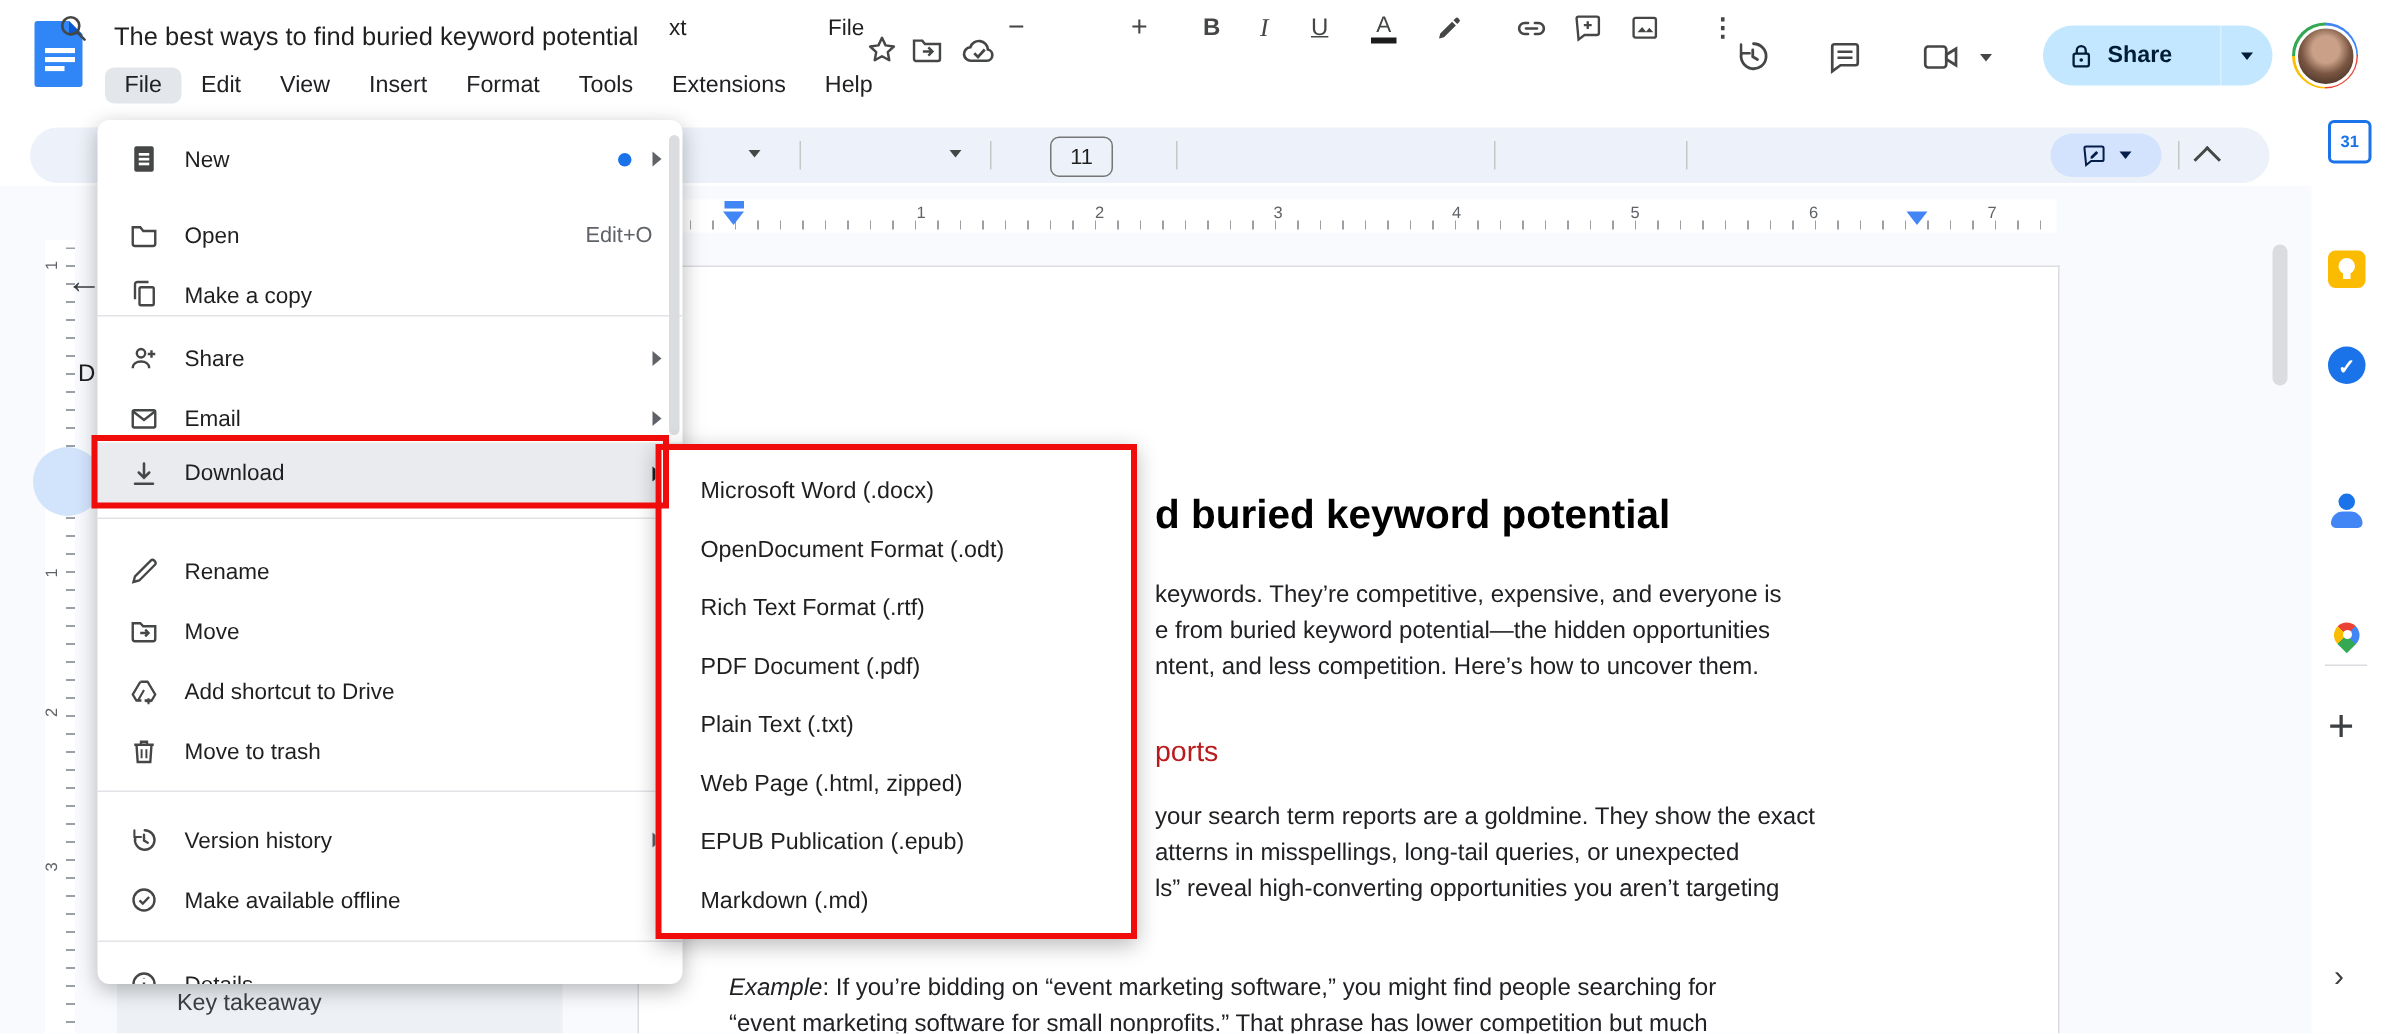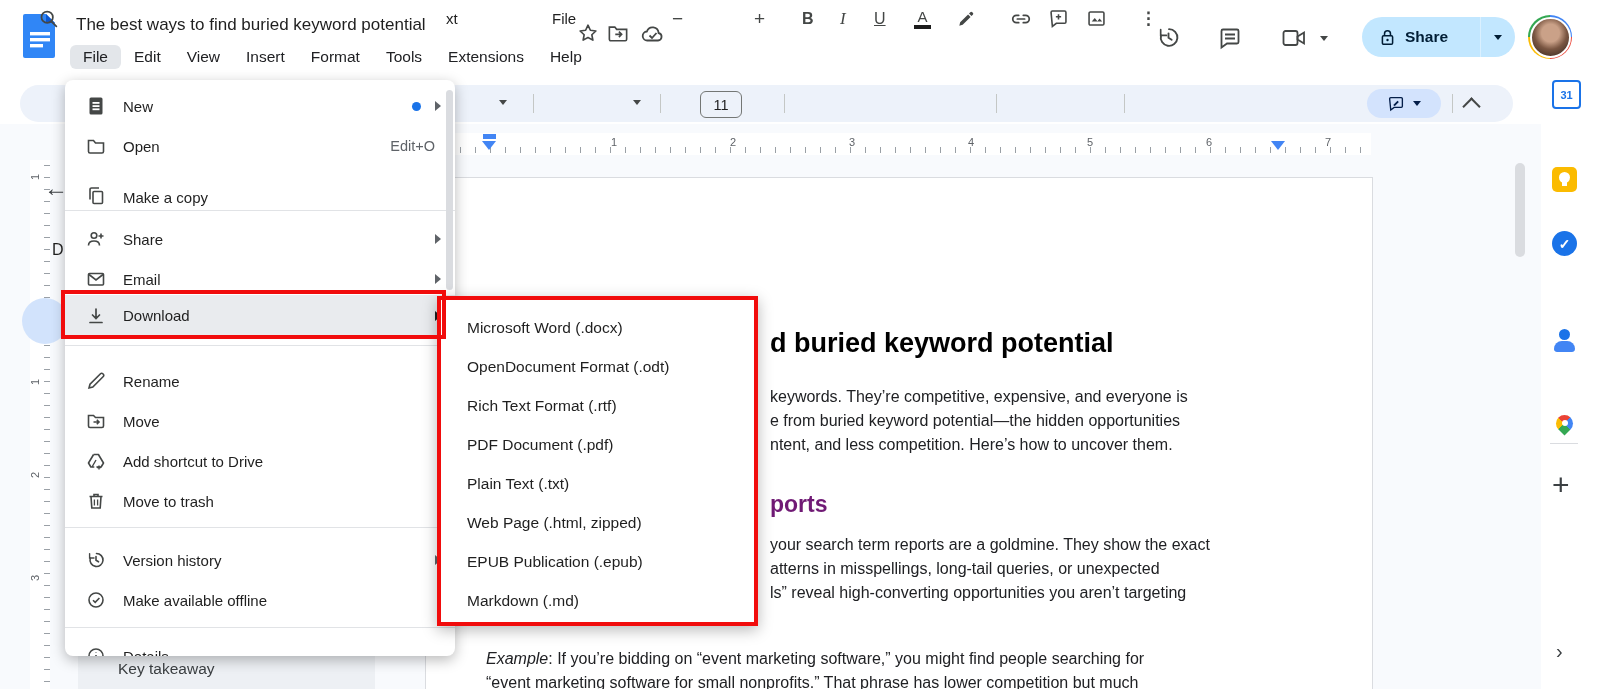--- a/index.html
+++ b/index.html
@@ -32,21 +32,21 @@
   .page{position:absolute;left:425px;top:177px;width:946px;height:512px;background:#fff;border-top:1px solid #dadce0;border-left:1px solid #dadce0;border-right:1px solid #dadce0;}
   .ruler-h{position:absolute;left:425px;top:133px;width:946px;height:22px;background:#fff;}
   .ruler-ticks-h{position:absolute;left:430px;top:147px;width:941px;height:6px;background:repeating-linear-gradient(to right,#9aa0a6 0 1px,transparent 1px 15px);}
   .rnum{position:absolute;font-size:11px;color:#5f6368;}
   .ruler-v{position:absolute;left:30px;top:160px;width:20px;height:529px;background:#fff;}
   .ruler-ticks-v{position:absolute;left:44px;top:165px;width:6px;height:524px;background:repeating-linear-gradient(to bottom,#9aa0a6 0 1px,transparent 1px 12px);}
   .rnum-v{transform:rotate(-90deg);}
   .tri-down{width:0;height:0;border-left:7px solid transparent;border-right:7px solid transparent;border-top:9px solid #4285f4;}
   
   .doc-h1{position:absolute;font-size:27px;font-weight:bold;color:#000;white-space:nowrap;}
-  .doc-h2{position:absolute;font-size:23px;font-weight:bold;color:#701a75;white-space:nowrap;}
+  .doc-h2{position:absolute;font-size:19px;font-weight:normal;color:#b91c1c;white-space:nowrap;}
   .doc-line{position:absolute;font-size:16px;color:#202124;white-space:nowrap;}
   
   .filemenu{position:absolute;left:65px;top:80px;width:390px;height:576px;background:#fff;border-radius:8px;box-shadow:0 4px 14px rgba(0,0,0,.28);overflow:hidden;z-index:20;}
   .menu-row{position:absolute;left:0;width:100%;height:40px;display:flex;align-items:center;}
   .menu-ic{width:20px;height:20px;margin-left:21px;flex:0 0 20px;color:#444746;}
   .menu-label{margin-left:17px;font-size:15px;color:#1f1f1f;white-space:nowrap;}
   .menu-caret{position:absolute;right:14px;width:0;height:0;border-top:5px solid transparent;border-bottom:5px solid transparent;border-left:6px solid #5f6368;}
   .menu-dot{position:absolute;right:34px;width:9px;height:9px;border-radius:50%;background:#1a73e8;}
   .menu-shortcut{position:absolute;right:20px;font-size:14.5px;color:#5f6368;}
   .menu-div{position:absolute;left:0;width:100%;height:1px;background:#e1e3e6;}
@@ -312,21 +312,21 @@
             <rect x="3.5" y="1.5" width="13" height="17" rx="1.5" fill="#444746"></rect>
             <rect x="6.5" y="6" width="7" height="1.8" fill="#fff"></rect>
             <rect x="6.5" y="9.2" width="7" height="1.8" fill="#fff"></rect>
             <rect x="6.5" y="12.4" width="7" height="1.8" fill="#fff"></rect>
           </svg>
       </span>
       <span class="menu-label">New</span>
       <span class="menu-dot"></span>
       <span class="menu-caret"></span>
     </div>
-    <div class="menu-row" style="top:46px;align-items:center;">
+    <div class="menu-row" style="top:57px;align-items:center;">
       <span class="menu-ic">
         <svg width="20" height="20" viewBox="0 0 20 20" fill="none" stroke="currentColor" stroke-width="1.6">
             <path d="M2.5 4.5h5l2 2.5h8v8.5a1.5 1.5 0 0 1-1.5 1.5H4a1.5 1.5 0 0 1-1.5-1.5z"></path>
           </svg>
       </span>
       <span class="menu-label">Open</span>
       <span class="menu-shortcut">Edit+O</span>
     </div>
     <div class="menu-row" style="top:86px;align-items:flex-end;">
       <span class="menu-ic">

